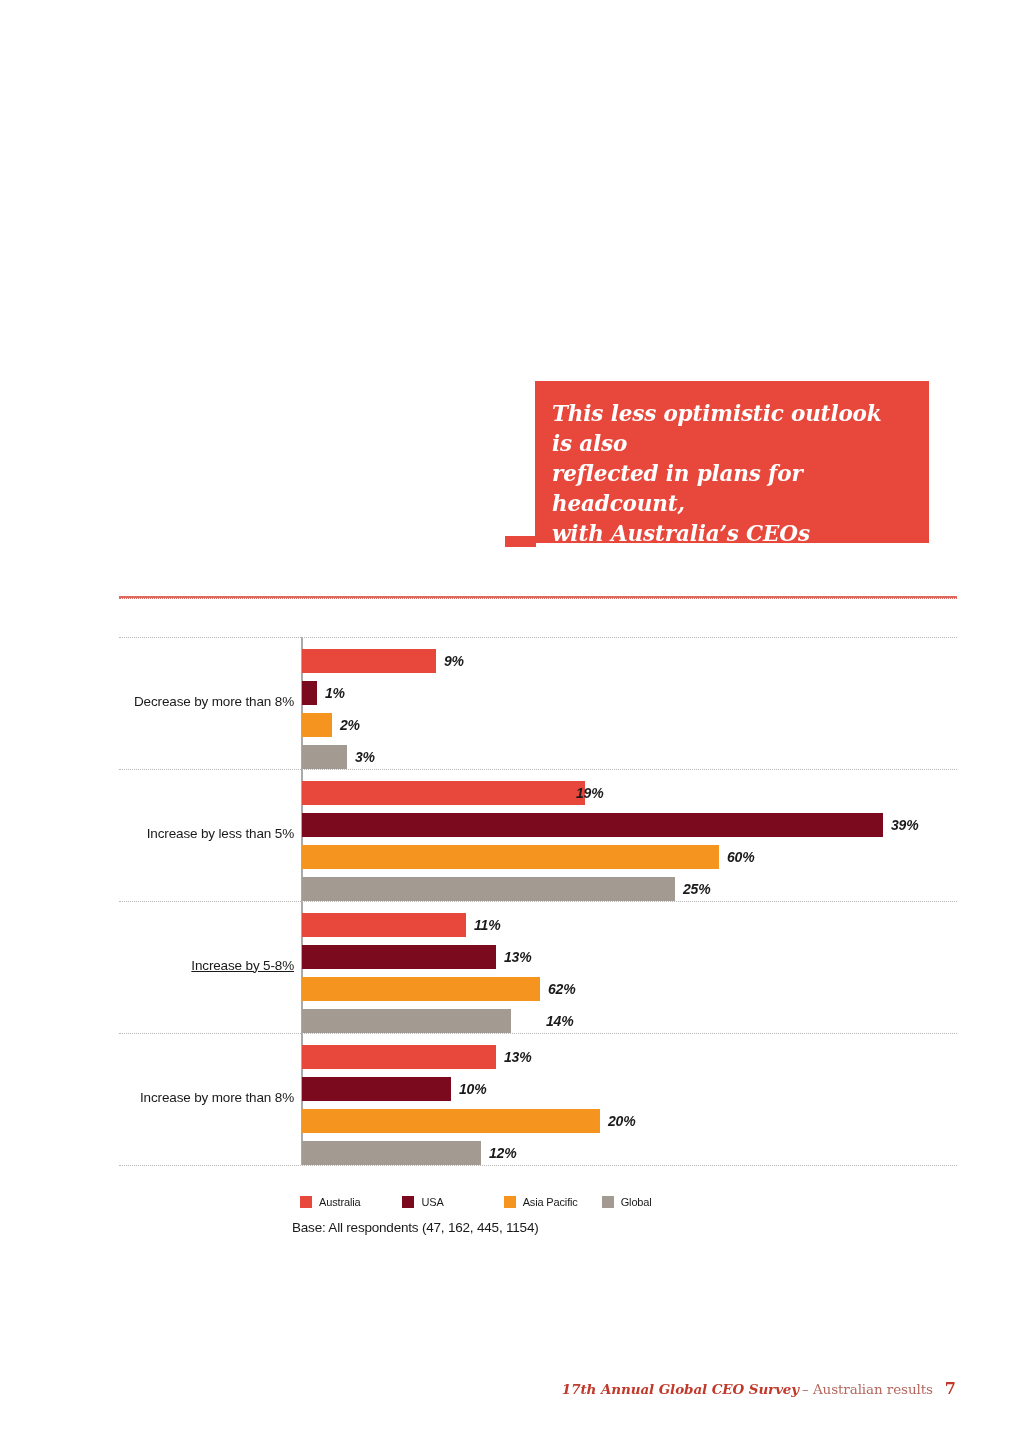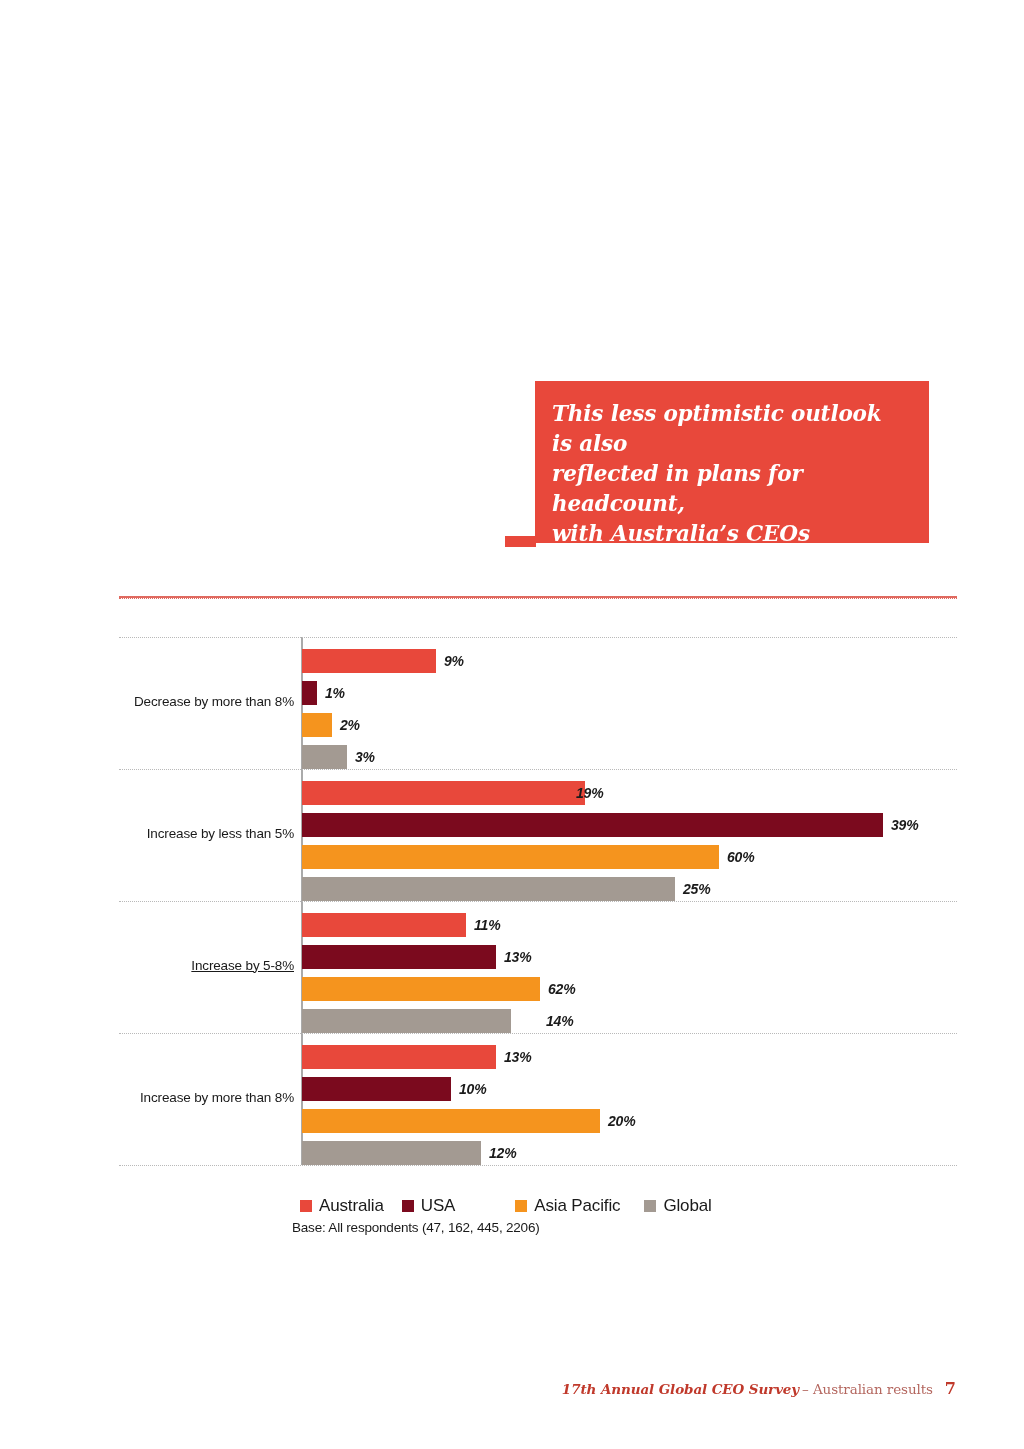--- a/index.html
+++ b/index.html
@@ -133,21 +133,21 @@
     display: flex;
     align-items: center;
   }
   .legend-swatch {
     width: 12px;
     height: 12px;
     margin-right: 7px;
     flex: none;
   }
   .legend-label {
-    font-size: 17px;
+    font-size: 11px;
     color: #1a1a1a;
     letter-spacing: -0.15px;
   }
   #base-note {
     position: absolute;
     left: 292px;
     top: 1220px;
     font-size: 13.5px;
     color: #1a1a1a;
     letter-spacing: -0.2px;
@@ -283,32 +283,32 @@
       </div>
       <div class="grid-line" style="top: 534px;"></div>
     </div>
 </div>
 
 <div id="legend">
     <div class="legend-item" style="margin-left: 0px;">
       <span class="legend-swatch" style="background: rgb(232, 72, 59);"></span>
       <span class="legend-label">Australia</span>
     </div>
-    <div class="legend-item" style="margin-left: 18px;">
+    <div class="legend-item" style="margin-left: 42px;">
       <span class="legend-swatch" style="background: rgb(123, 10, 30);"></span>
       <span class="legend-label">USA</span>
     </div>
     <div class="legend-item" style="margin-left: 60px;">
       <span class="legend-swatch" style="background: rgb(245, 148, 30);"></span>
       <span class="legend-label">Asia Pacific</span>
     </div>
     <div class="legend-item" style="margin-left: 24px;">
       <span class="legend-swatch" style="background: rgb(163, 154, 146);"></span>
       <span class="legend-label">Global</span>
     </div>
   </div>
-<div id="base-note">Base: All respondents (47, 162, 445, 2206)</div>
+<div id="base-note">Base: All respondents (47, 162, 445, 1154)</div>
 
 <div id="footer">
   <span id="footer-survey">17th Annual Global CEO Survey</span>
   <span id="footer-sub">– Australian results</span>
   <span id="footer-page">7</span>
 </div>
 
 </body></html>

